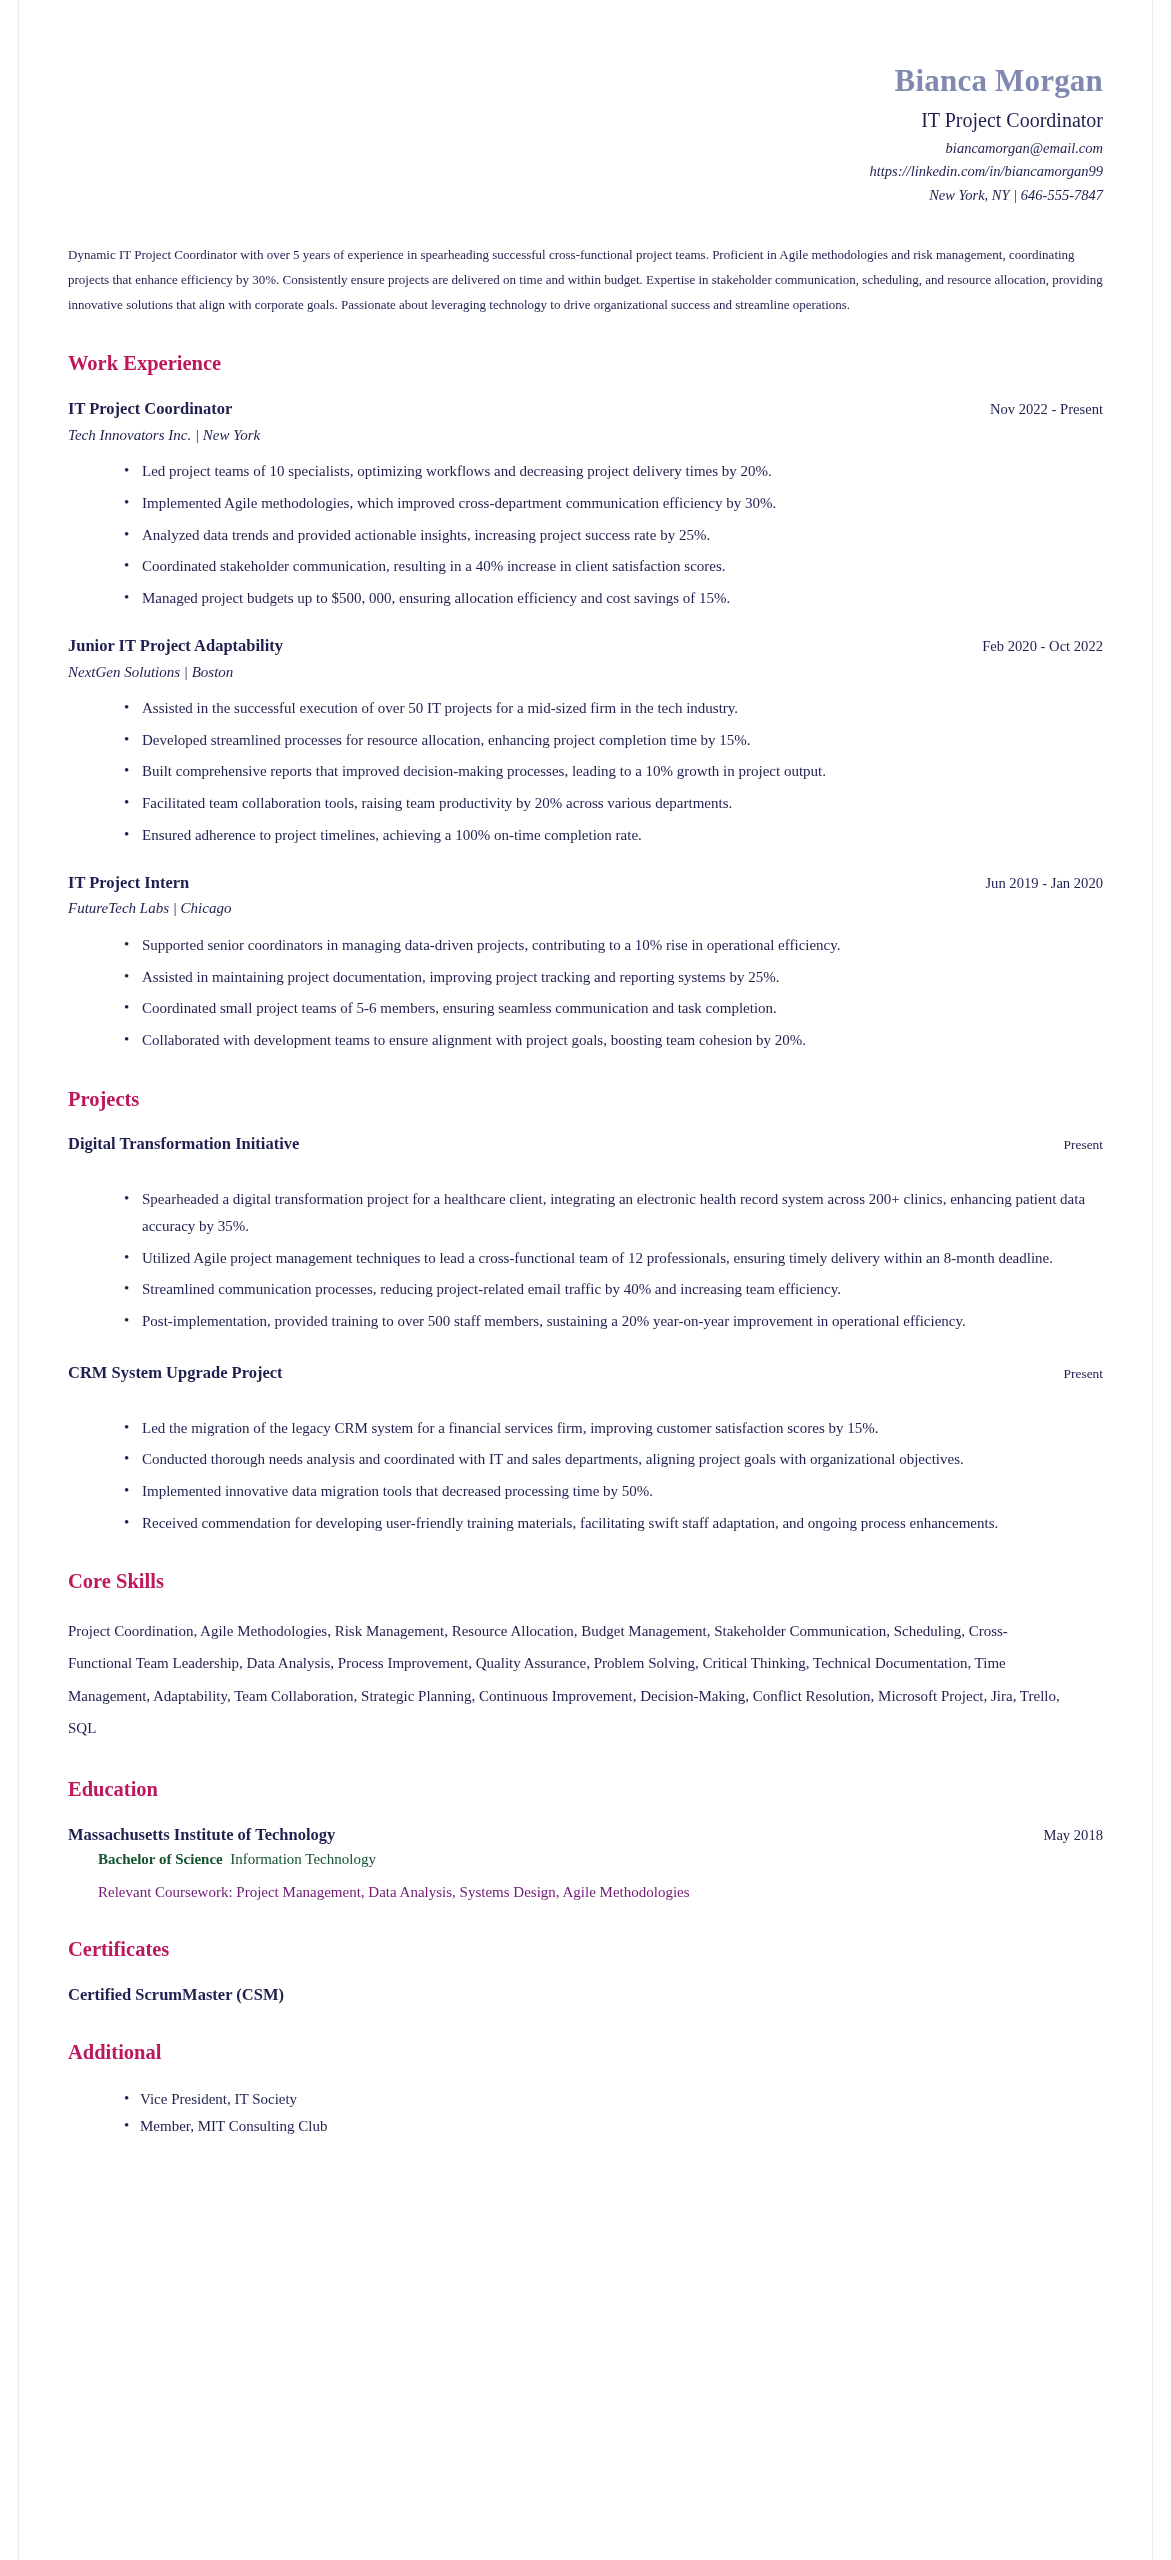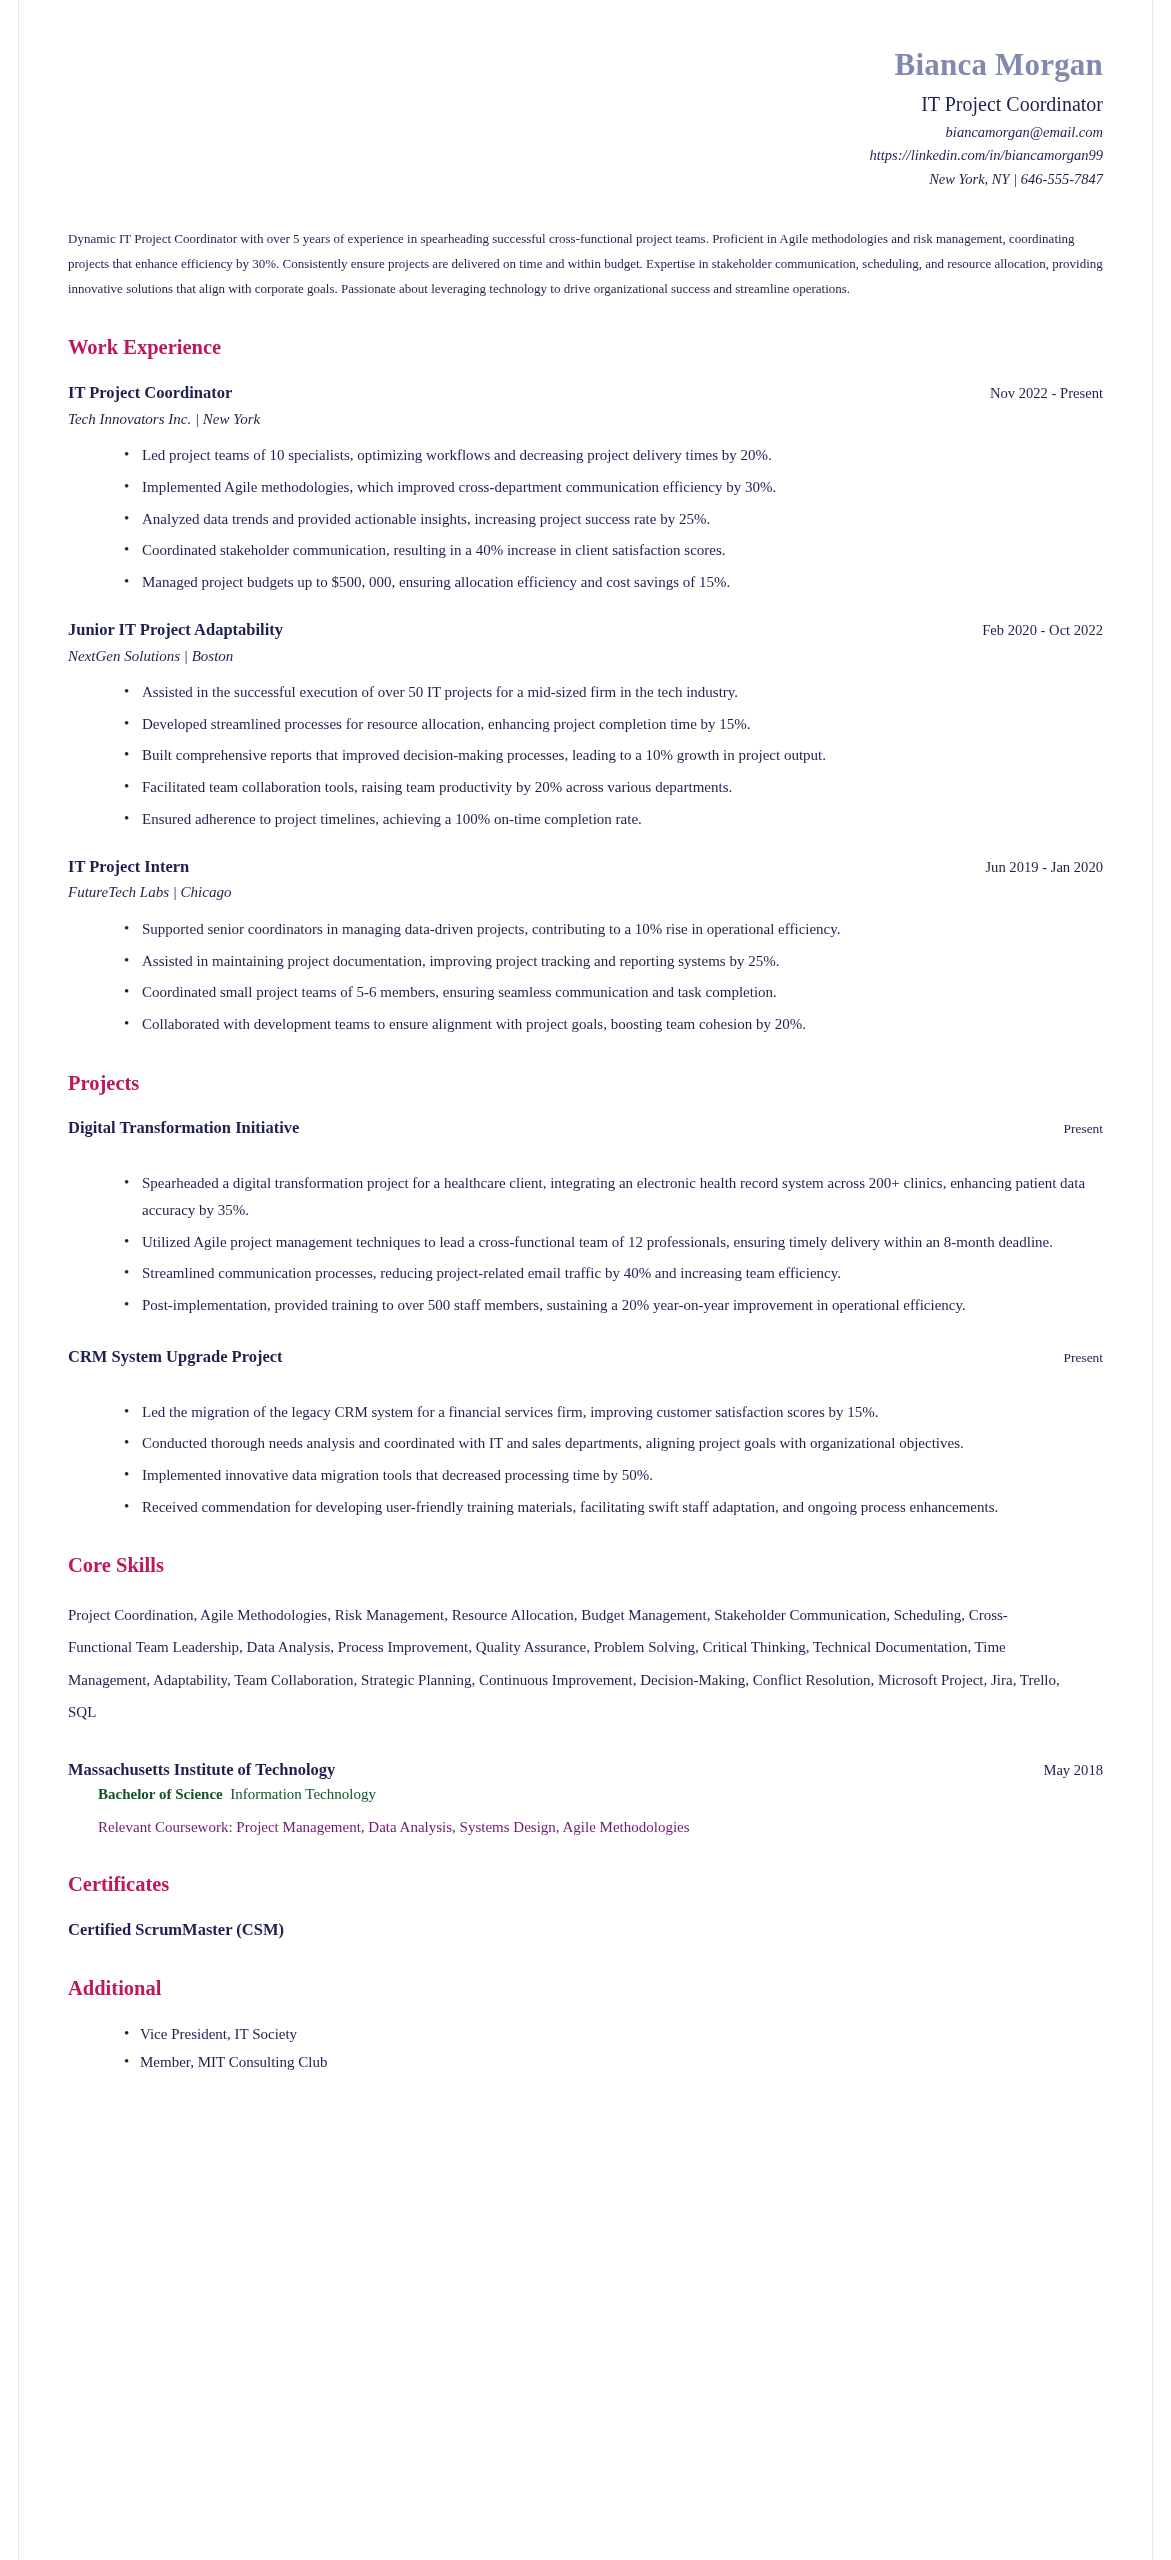--- a/index.html
+++ b/index.html
@@ -14,21 +14,21 @@
     color: #1f2050;
     position: relative;
   }
 
   
   .page {
     width: 1171px;
     min-height: 2560px;
     position: relative;
     background: #ffffff;
-    padding: 0 0 40px 0;
+    padding: 16px 0 40px 0;
     font-family: Liberation Serif, serif;
   }
   .edge-rule {
     position: absolute;
     top: 0;
     bottom: 0;
     width: 1px;
     background: #e8e8ee;
   }
   .edge-rule.left  { left: 18px; }
@@ -287,20 +287,21 @@
         </ul>
       </div>
     </div>
 
     <div class="section">
       <div class="section-title">Core Skills</div>
       <div class="skills-text">Project Coordination, Agile Methodologies, Risk Management, Resource Allocation, Budget Management, Stakeholder Communication, Scheduling, Cross-Functional Team Leadership, Data Analysis, Process Improvement, Quality Assurance, Problem Solving, Critical Thinking, Technical Documentation, Time Management, Adaptability, Team Collaboration, Strategic Planning, Continuous Improvement, Decision-Making, Conflict Resolution, Microsoft Project, Jira, Trello, SQL</div>
     </div>
 
     <div class="section">
+      <div class="section-title">Education</div>
       <div class="entry">
         <div class="entry-head">
           <div class="entry-title">Massachusetts Institute of Technology</div>
           <div class="entry-date">May 2018</div>
         </div>
         <div class="edu-degree">
           <span class="deg-name">Bachelor of Science</span>&nbsp;
           <span>Information Technology</span>
         </div>
         <div class="edu-course">Relevant Coursework: Project Management, Data Analysis, Systems Design, Agile Methodologies</div>

